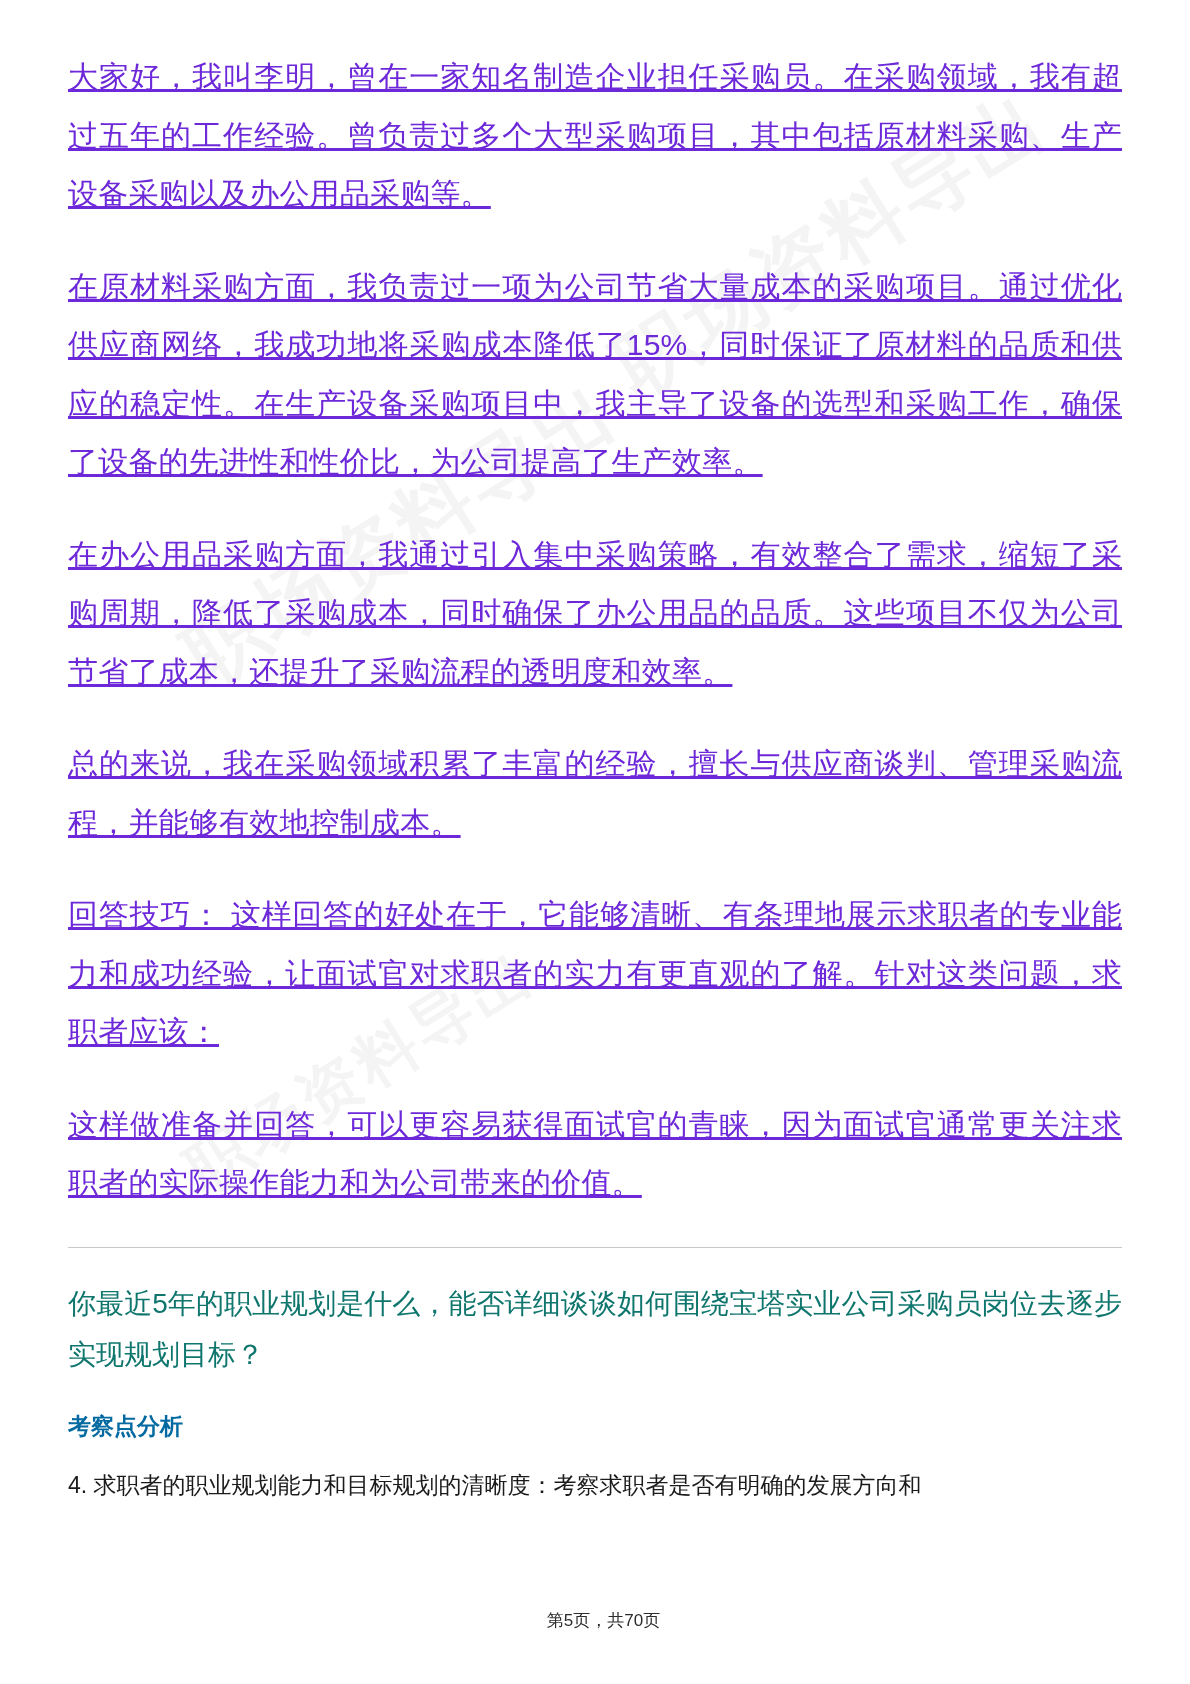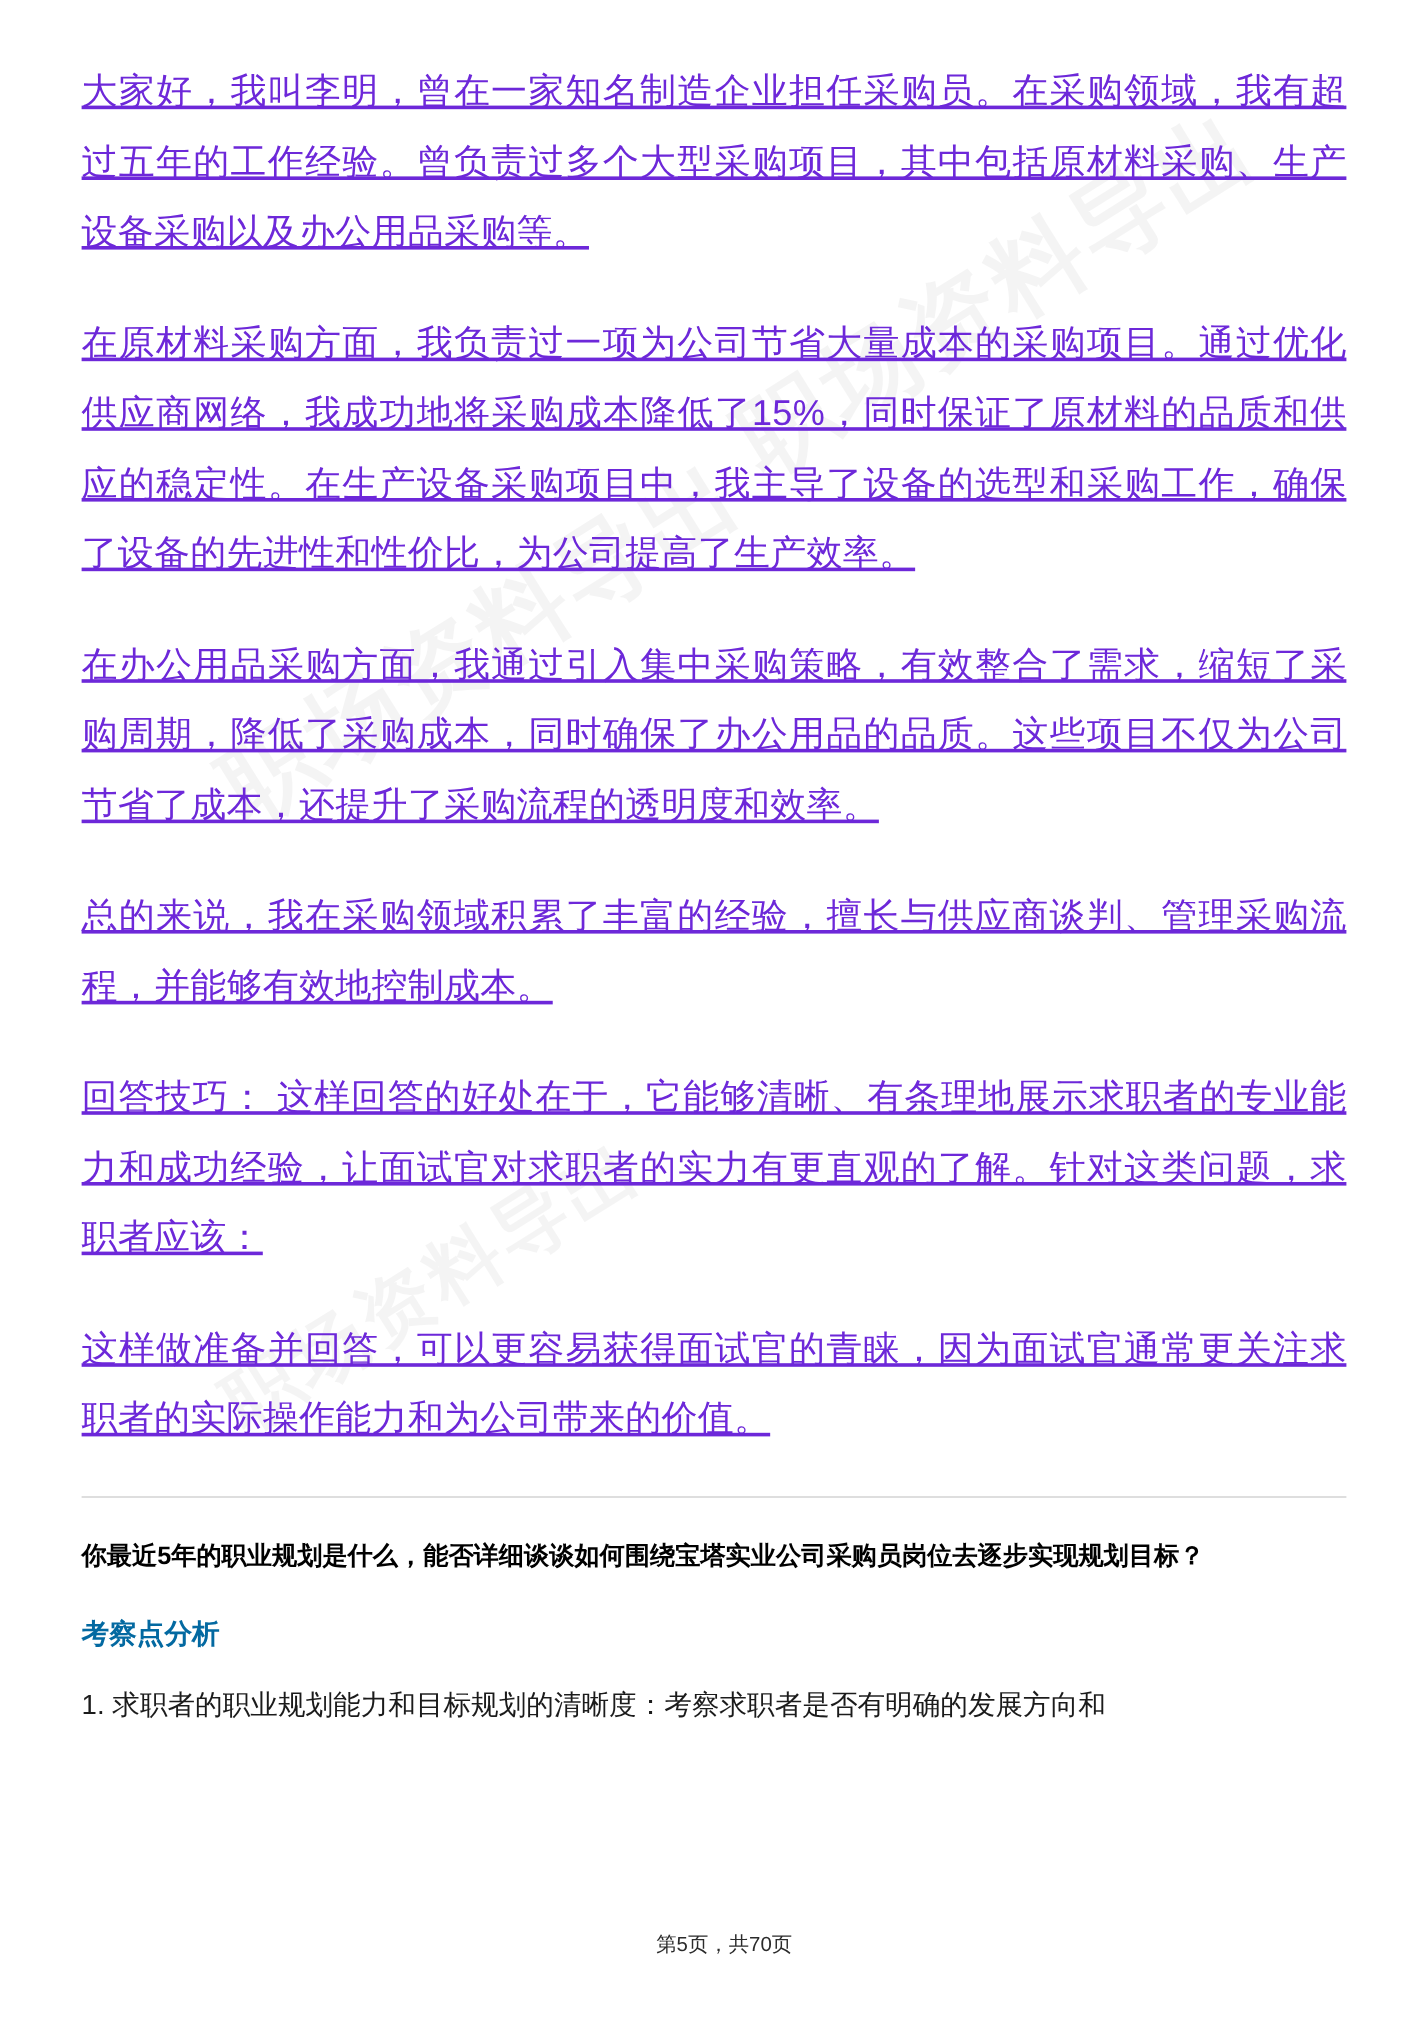--- a/index.html
+++ b/index.html
@@ -66,23 +66,23 @@
     margin-bottom: 10px;
     padding-left: 8px;
     color: #1b1b1b;
   }
   hr.divider {
     border: none;
     border-top: 1px solid #c9c9c9;
     margin: 22px 0 30px 0;
   }
   .q-title {
-    color: #000000;
-    font-weight: 700;
-    font-size: 21px;
+    color: #0f766e;
+    font-weight: 400;
+    font-size: 28px;
     line-height: 1.85;
     margin: 0 0 30px 0;
     text-align: justify;
   }
   .section-head {
     color: #0369a1;
     font-weight: 700;
     font-size: 23px;
     margin: 0 0 22px 0;
   }
@@ -123,18 +123,18 @@
     <p class="para">总的来说，我在采购领域积累了丰富的经验，擅长与供应商谈判、管理采购流程，并能够有效地控制成本。</p>
     <p class="para">回答技巧： 这样回答的好处在于，它能够清晰、有条理地展示求职者的专业能力和成功经验，让面试官对求职者的实力有更直观的了解。针对这类问题，求职者应该：</p>
 
 
     <p class="para">这样做准备并回答，可以更容易获得面试官的青睐，因为面试官通常更关注求职者的实际操作能力和为公司带来的价值。</p>
 
     <hr class="divider">
 
     <p class="q-title">你最近5年的职业规划是什么，能否详细谈谈如何围绕宝塔实业公司采购员岗位去逐步实现规划目标？</p>
     <p class="section-head">考察点分析</p>
-    <p class="clipped">1. 求职者的职业规划能力和目标规划的清晰度：考察求职者是否有明确的发展方向和</p>
+    <p class="clipped">4. 求职者的职业规划能力和目标规划的清晰度：考察求职者是否有明确的发展方向和</p>
 
   </div>
 </div>
 
 <div class="footer">第5页，共70页</div>
 
 </body></html>

